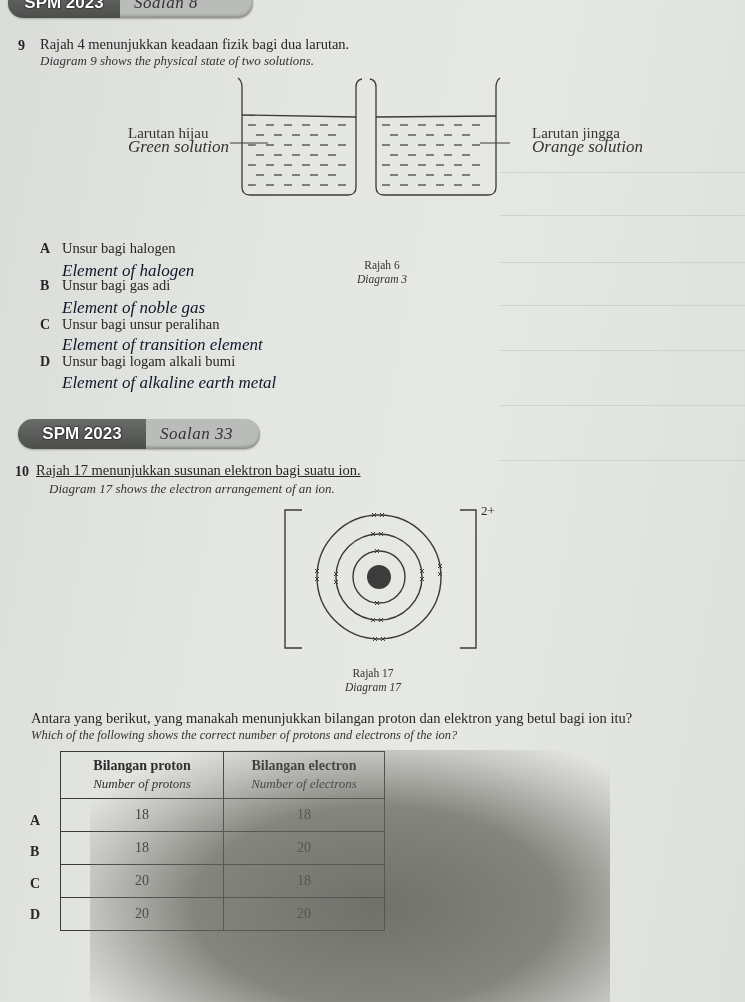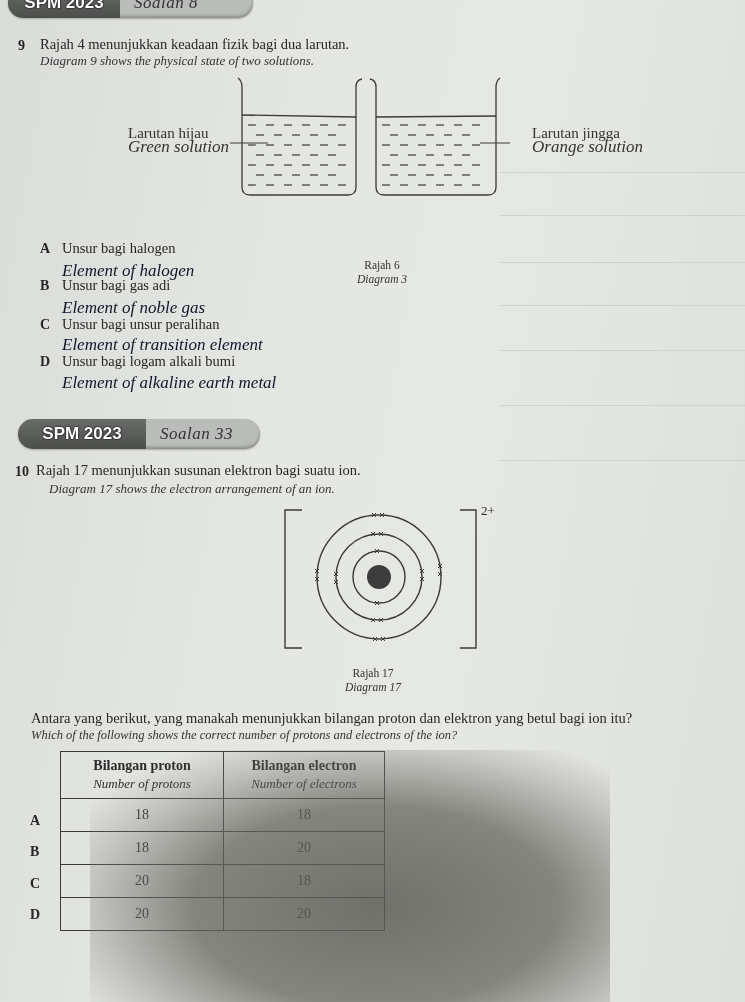--- a/index.html
+++ b/index.html
@@ -167,21 +167,21 @@
   <div class="opt-ms" style="left:62px; top:353px;">Unsur bagi logam alkali bumi</div>
   <div class="opt-en" style="left:62px; top:373px;">Element of alkaline earth metal</div>
 </div>
 
 <div class="banner" style="left:18px; top:419px; width:242px;">
   <div class="year" style="width:128px;">SPM 2023</div>
   <div class="q">Soalan 33</div>
 </div>
 
 <div class="qnum" style="left:15px; top:464px;">10</div>
-<div class="qtext" style="left:36px; top:462px;">Rajah 17 menunjukkan susunan elektron bagi suatu ion.</div>
+<div class="qtext" style="left:36px; top:462px;text-decoration:underline;">Rajah 17 menunjukkan susunan elektron bagi suatu ion.</div>
 <div class="qtext-en" style="left:36px; top:481px;margin-left:13px;">Diagram 17 shows the electron arrangement of an ion.</div>
 
 <svg class="abs" style="left:280px; top:500px;" width="220" height="155">
   <g fill="none" stroke="#3a3a3a" stroke-width="1.4">
 
     <polyline points="22,10 5,10 5,148 22,148"></polyline>
     <polyline points="180,10 196,10 196,148 180,148"></polyline>
 
     <circle cx="99" cy="77" r="26"></circle>
     <circle cx="99" cy="77" r="43"></circle>

